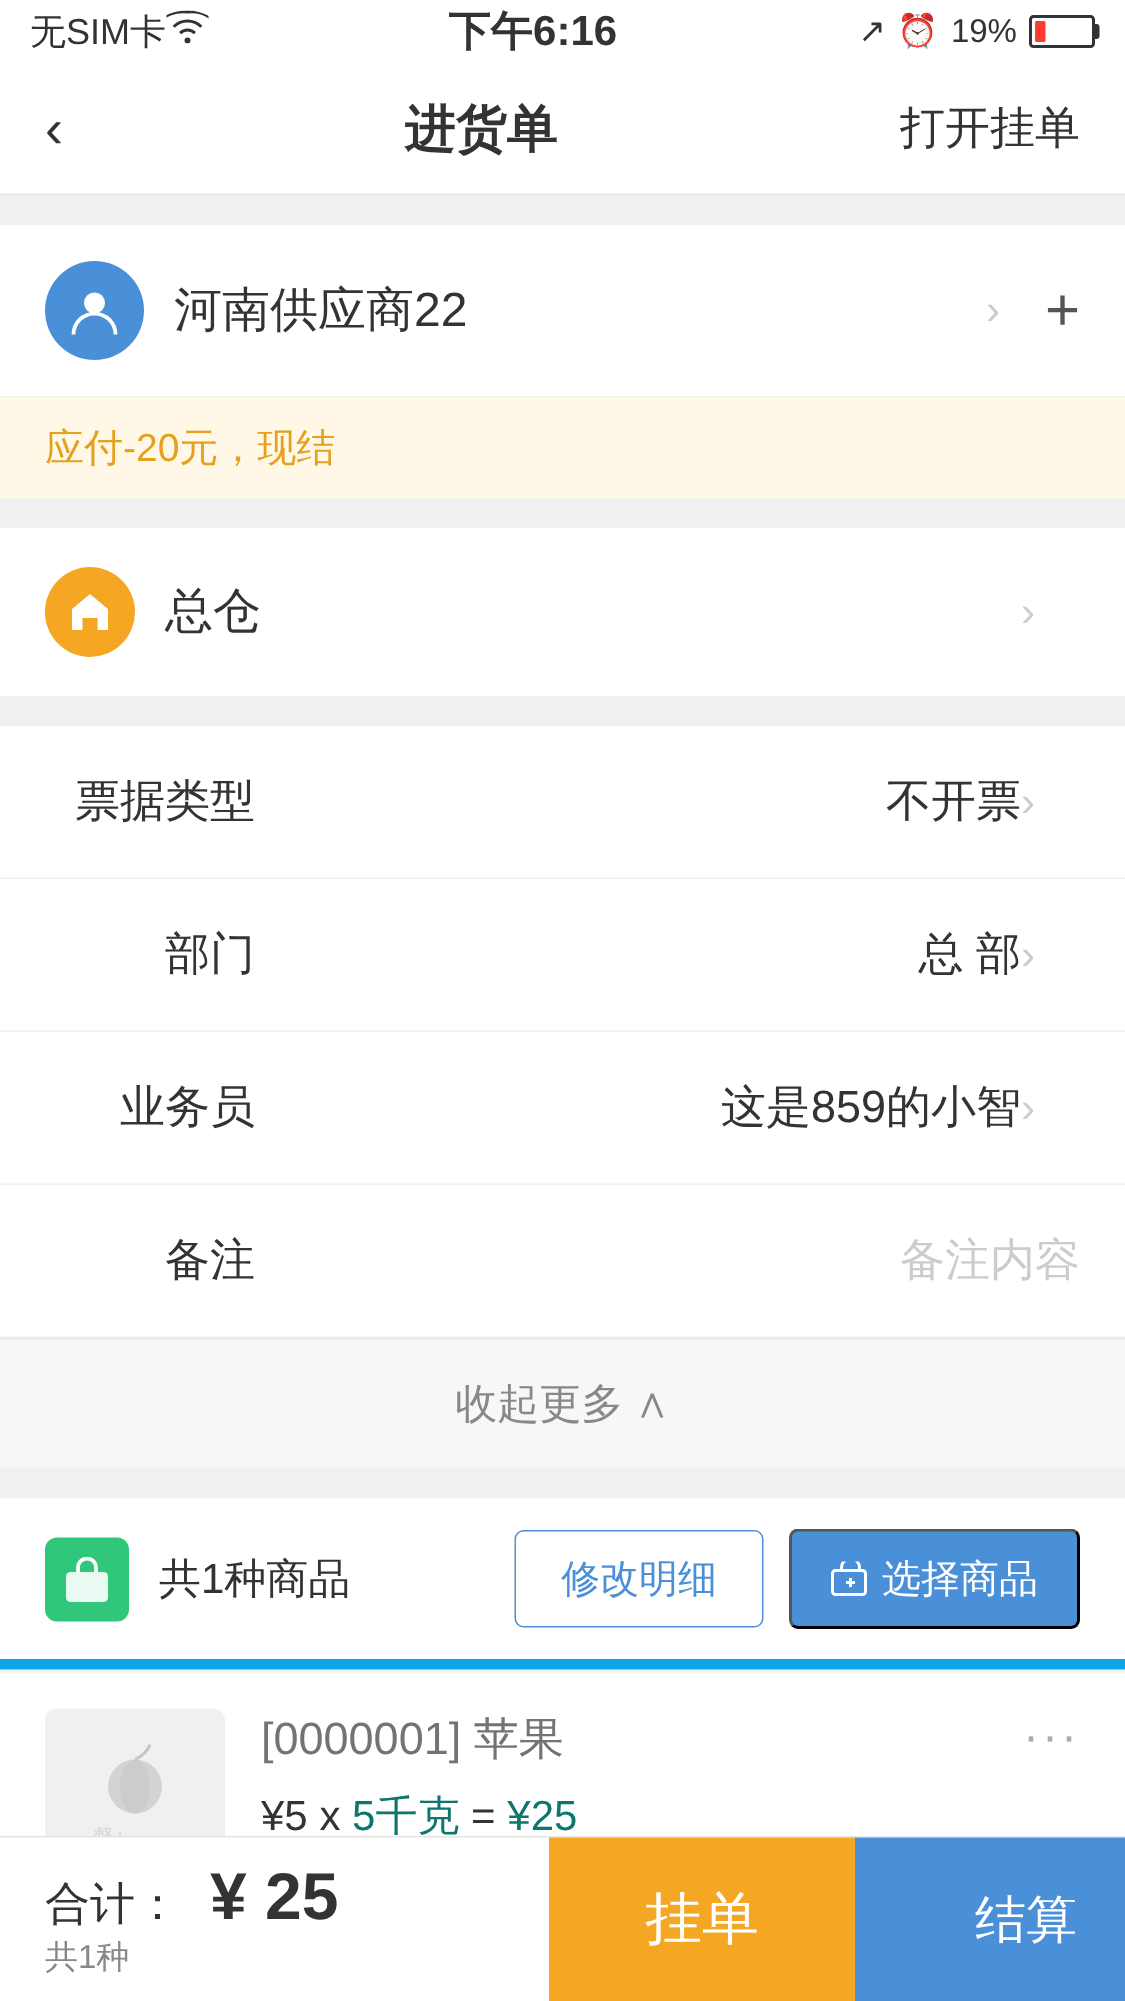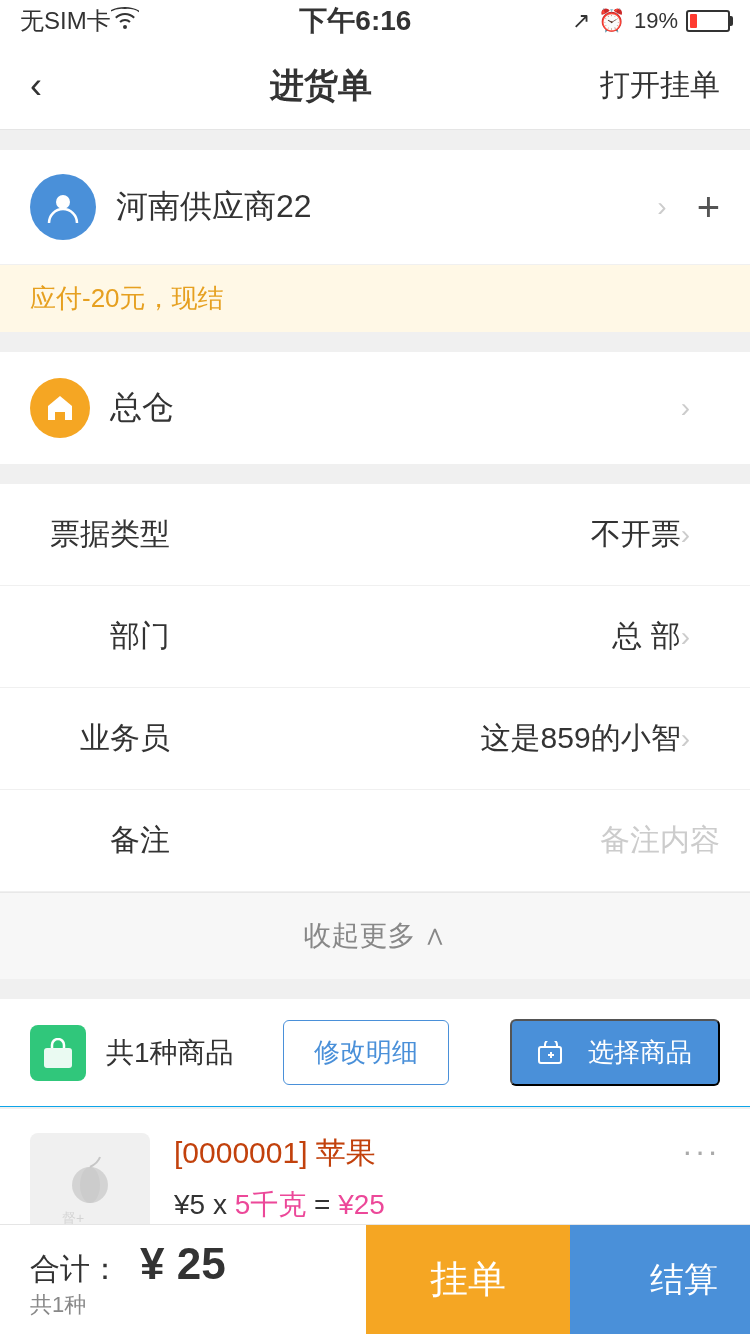--- a/index.html
+++ b/index.html
@@ -114,59 +114,59 @@
       color: #888;
       border-top: 1px solid #e8e8e8;
     }
 
     
     .products-header {
       background: #fff;
       display: flex;
       align-items: center;
       padding: 20px 30px;
-      border-bottom: 1px solid #0ea5e9;
+      border-bottom: 7px solid #0ea5e9;
     }
     .products-icon {
       width: 56px; height: 56px; border-radius: 8px; background: #30c77b;
       display: flex; align-items: center; justify-content: center;
       margin-right: 20px; font-size: 28px; color: #fff; flex-shrink: 0;
     }
     .products-count { flex: 1; font-size: 28px; color: #333; }
     .btn-outline {
       border: 1.5px solid #4a90d9; color: #4a90d9; background: #fff;
       padding: 14px 30px; border-radius: 6px; font-size: 26px; margin-right: 17px;
       cursor: pointer;
     }
     .btn-primary {
       background: #4a90d9; color: #fff;
       padding: 14px 26px; border-radius: 6px; font-size: 26px;
-      cursor: pointer; display: flex; align-items: center; gap: 24px; margin-left: 44px;
+      cursor: pointer; display: flex; align-items: center; gap: 8px;
     }
 
     
     .product-item {
       background: #fff;
       display: flex;
       align-items: flex-start;
       padding: 24px 30px;
       margin-top: 2px;
     }
     .product-thumb {
       width: 120px; height: 120px; background: #f0f0f0; border-radius: 8px;
       display: flex; align-items: center; justify-content: center;
       flex-shrink: 0; margin-right: 24px;
     }
     .product-thumb-inner {
       width: 80px; height: 80px; opacity: 0.4;
     }
     .product-info { flex: 1; }
-    .product-name { font-size: 30px; color: #c2410c; margin-bottom: 12px; }
+    .product-name { font-size: 30px; color: #737373; margin-bottom: 12px; }
     .product-price { font-size: 28px; color: #333; }
-    .price-highlight { color: #ec4899; margin-top: 36px; }
+    .price-highlight { color: #0f766e; margin-top: 36px; }
     .product-more { color: #aaa; font-size: 32px; letter-spacing: 2px; }
 
     
     .bottom-bar {
       position: fixed;
       bottom: 0;
       width: 750px;
       height: 110px;
       display: flex;
       align-items: stretch;

